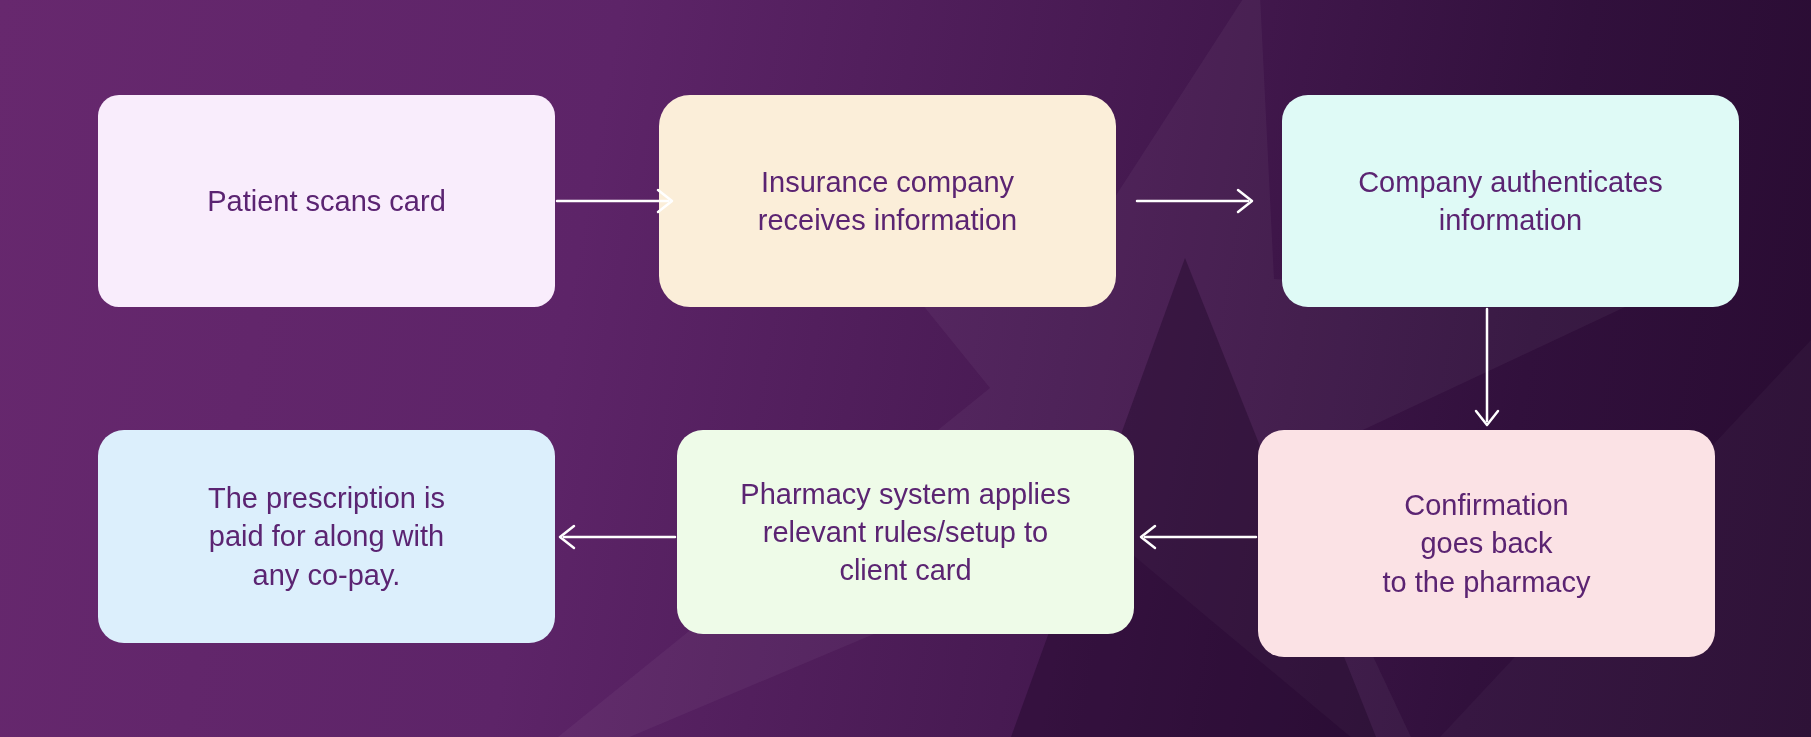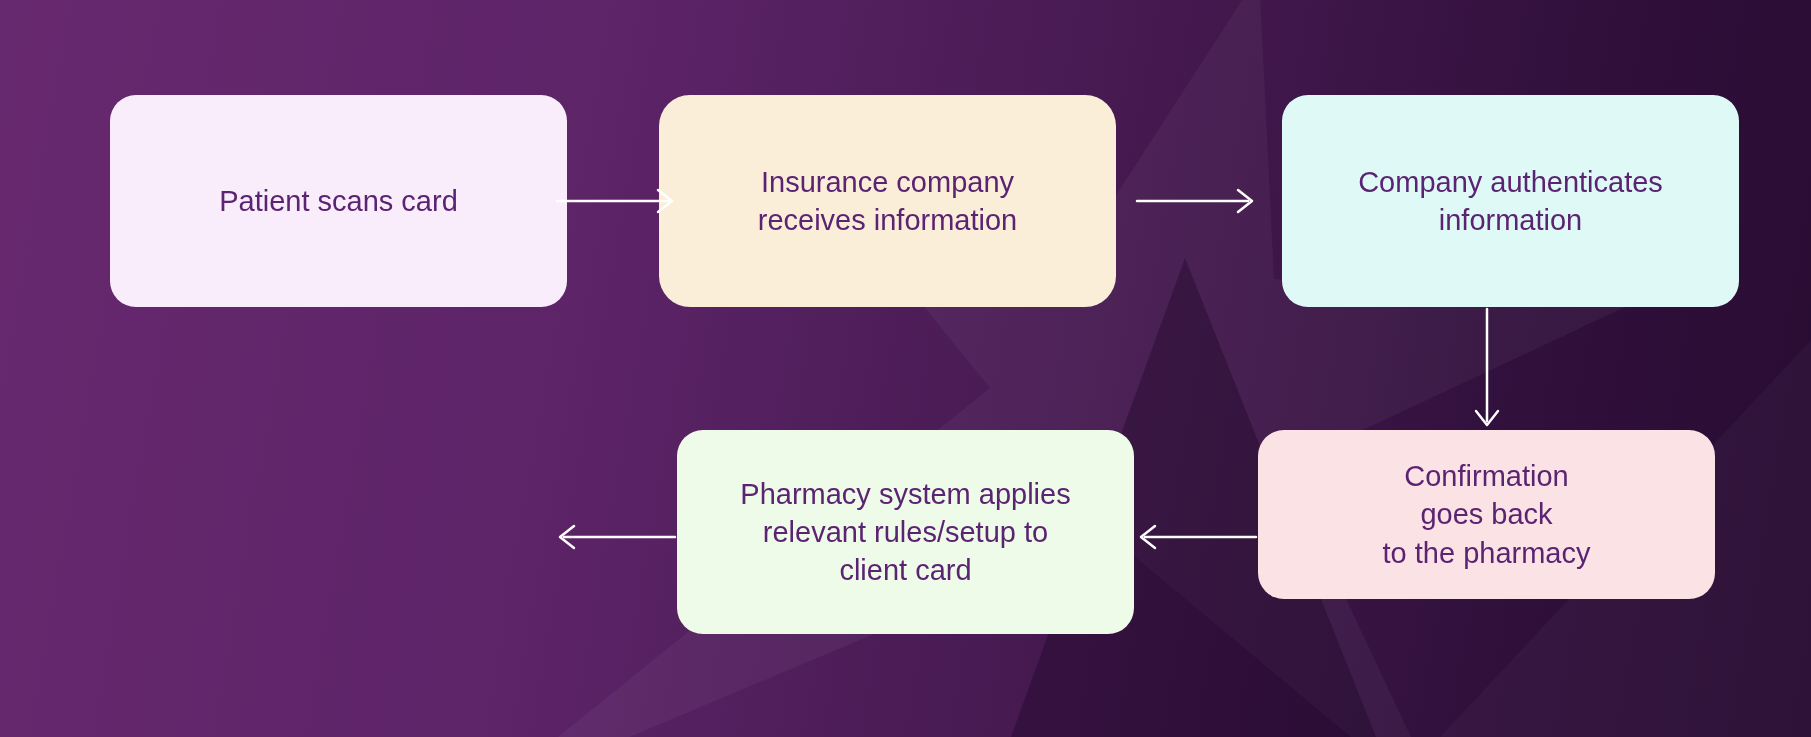--- a/index.html
+++ b/index.html
@@ -35,26 +35,26 @@
     padding: 10px 26px;
     box-sizing: border-box;
   }
   .node .node-text {
     white-space: pre-line;
     font-size: 29px;
     line-height: 1.32;
     font-weight: 400;
     color: var(--node-text);
   }
-  .n1 { left: 110px;  top: 95px;  }
+  .n1 { left: 98px;  top: 95px; border-radius: 21px;  }
   .n2 { left: 659px; top: 95px; border-radius: 31px;  }
   .n3 { left: 1258px;top: 95px;  }
   .n4 { left: 98px;  top: 430px; height: 213px; }
   .n5 { left: 677px; top: 430px; height: 204px; }
-  .n6 { left: 1258px;top: 430px; height: 169px; }
+  .n6 { left: 1258px;top: 430px; height: 227px; }
   .arrows {
     position: absolute; inset: 0;
     width: 100%; height: 100%;
     pointer-events: none;
   }
 </style>
 </head>
 <body>
 
 <div class="stage">
@@ -68,20 +68,25 @@
   <div class="node n1" style="background: rgb(249, 237, 252);">
     <span class="node-text">Patient scans card</span>
   </div>
   <div class="node n2" style="background: rgb(251, 238, 217);">
     <span class="node-text">Insurance company
 receives information</span>
   </div>
   <div class="node n3" style="background: rgb(223, 250, 246); margin-left: 24px;">
     <span class="node-text">Company authenticates
 information</span>
+  </div>
+  <div class="node n4" style="background: rgb(220, 239, 252);">
+    <span class="node-text">The prescription is
+paid for along with
+any co-pay.</span>
   </div>
   <div class="node n5" style="background: rgb(238, 251, 232);">
     <span class="node-text">Pharmacy system applies
 relevant rules/setup to
 client card</span>
   </div>
   <div class="node n6" style="background: rgb(251, 226, 229);">
     <span class="node-text">Confirmation
 goes back
 to the pharmacy</span>

